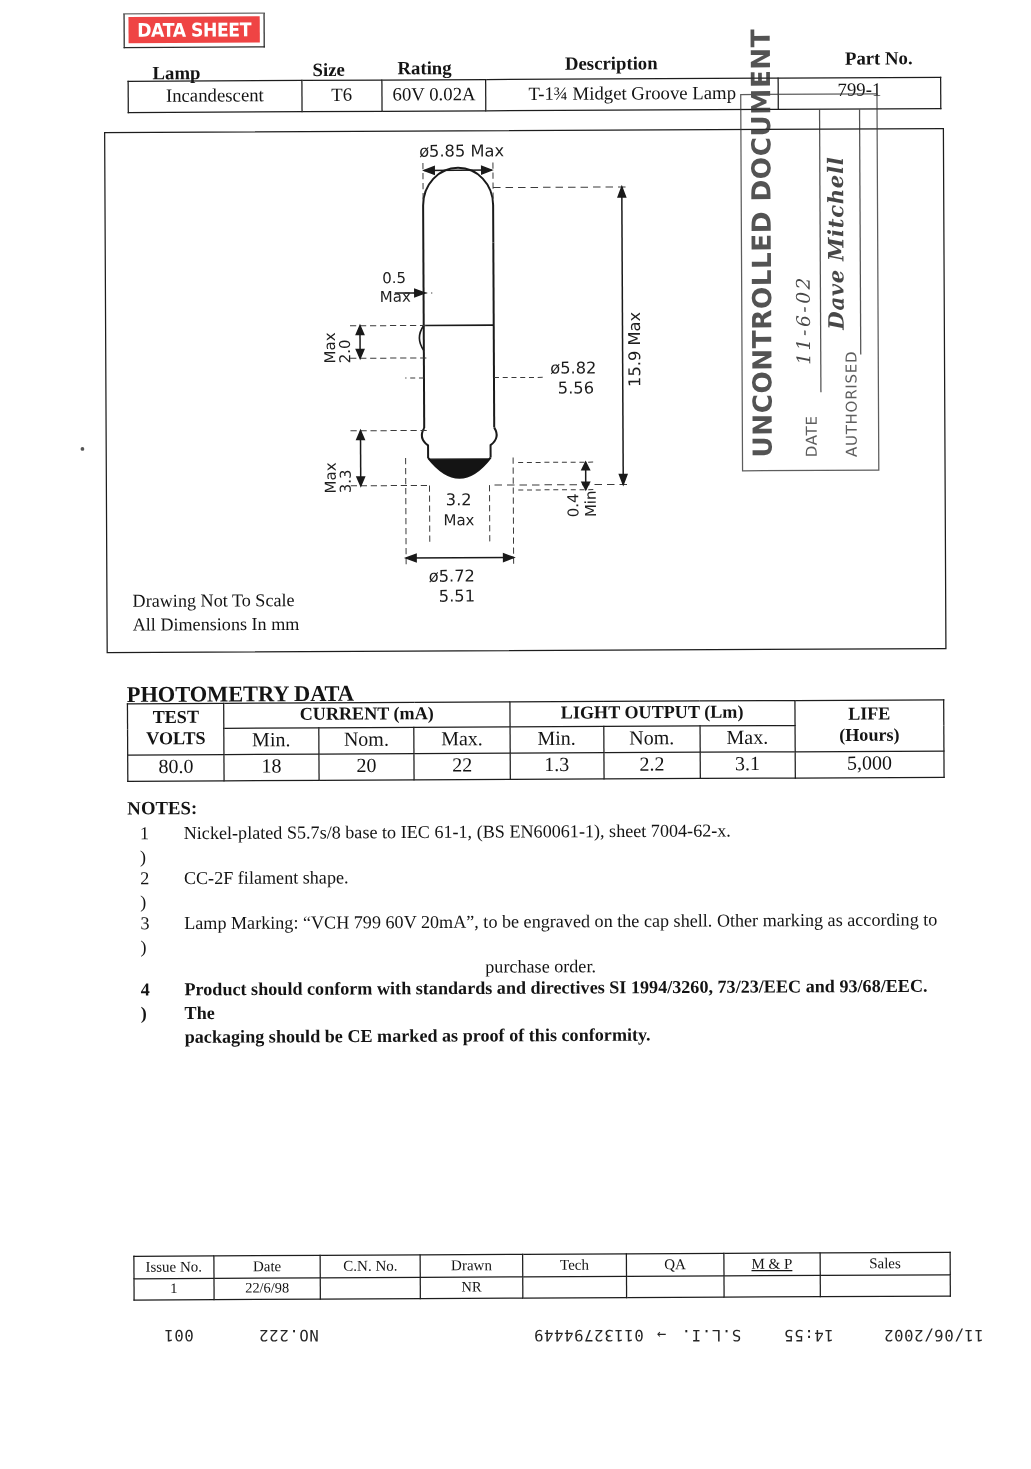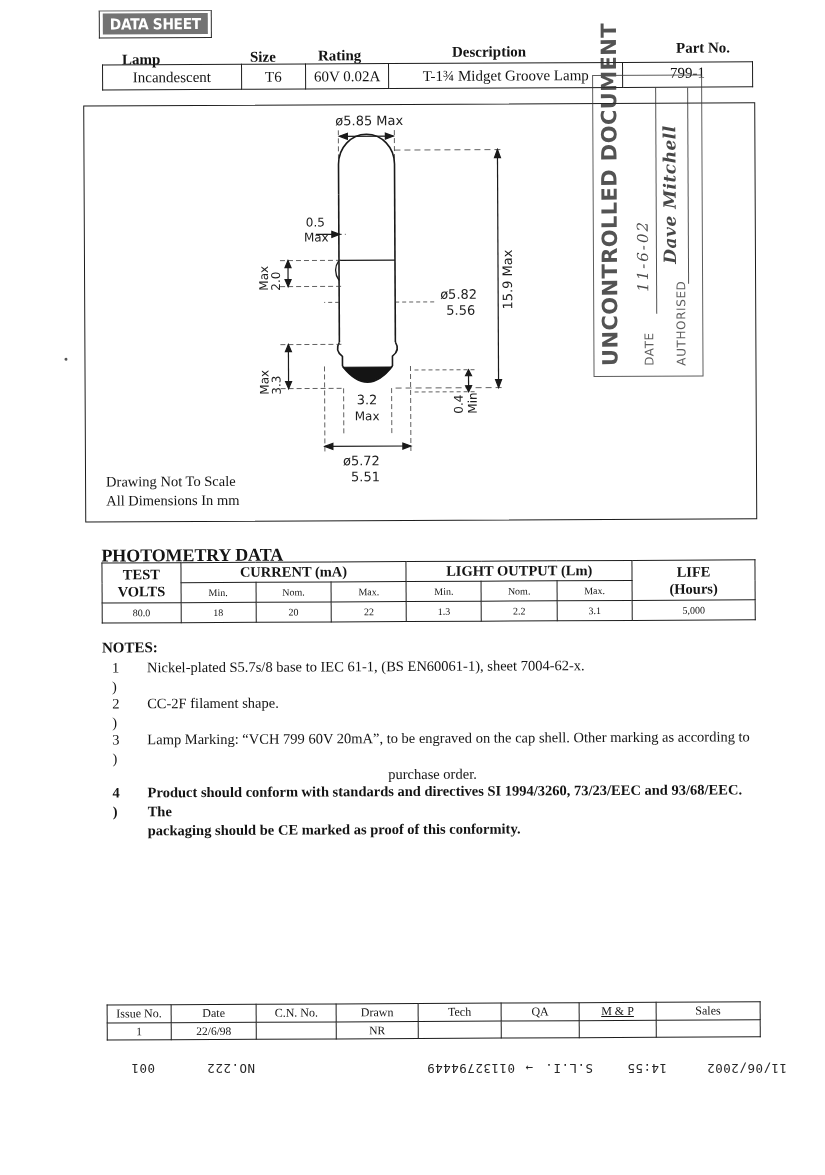--- a/index.html
+++ b/index.html
@@ -38,21 +38,21 @@
     inset: 0;
     border: 1.5px solid #2a2a2a;
     border-top-color: #6a6a6a;
   }
   .logo-box {
     position: absolute;
     left: 4px;
     top: 3px;
     right: 4px;
     bottom: 4px;
-    background: #737373;
+    background: #ef4444;
     display: flex;
     align-items: center;
     justify-content: center;
   }
   .logo-text {
     color: #ffffff;
     font-family: "DejaVu Sans", sans-serif;
     font-weight: bold;
     font-size: 15px;
     letter-spacing: -0.4px;
@@ -192,21 +192,21 @@
   .photo-title {
     position: absolute;
     left: 101px;
     top: 544px;
     font-weight: bold;
     font-size: 18px;
     letter-spacing: -0.1px;
   }
   .photo-table { left: 101px; top: 561px; width: 654px; }
   .photo-table td {
-    font-size: 10px;
+    font-size: 16px;
     height: 17px;
   }
   .photo-table td.grp { font-weight: bold; font-size: 14.5px; }
   .photo-table td.lbl { font-weight: bold; font-size: 14.5px; }
   .pt-volts { width: 82px; }
   .pt-sub   { width: 86px; }
   .pt-life  { width: 140px; }
 
   
   .notes {

